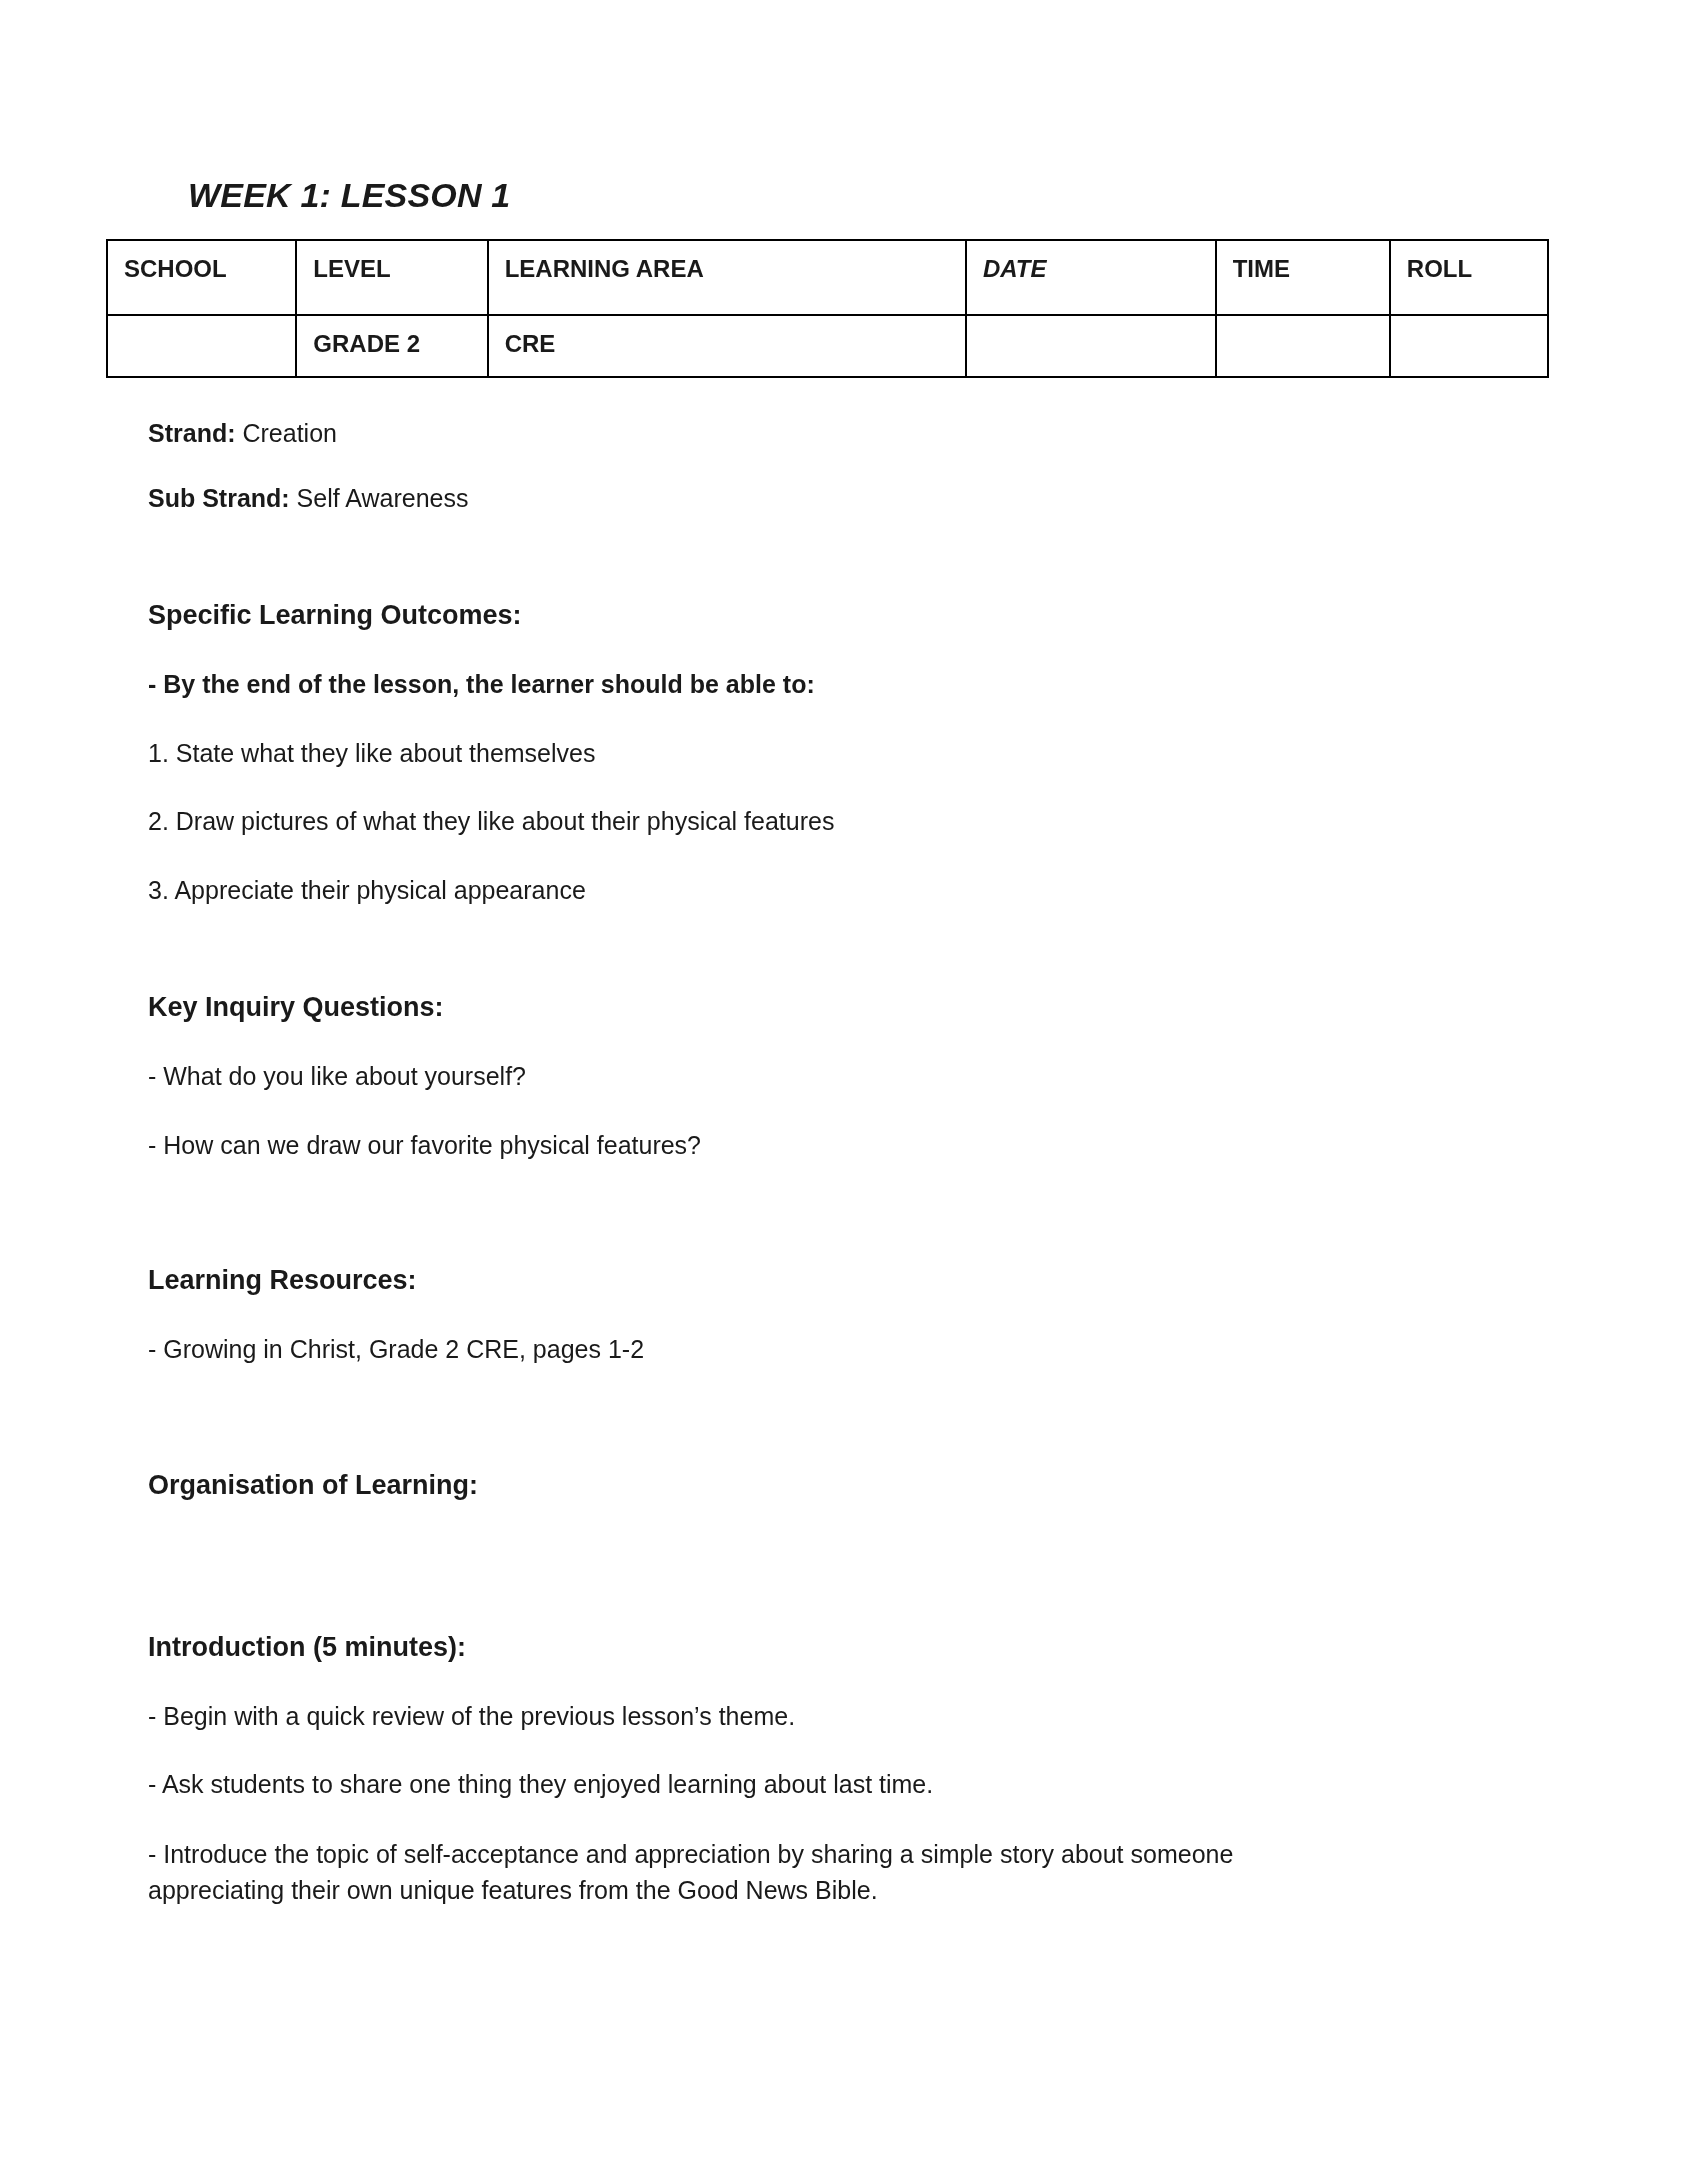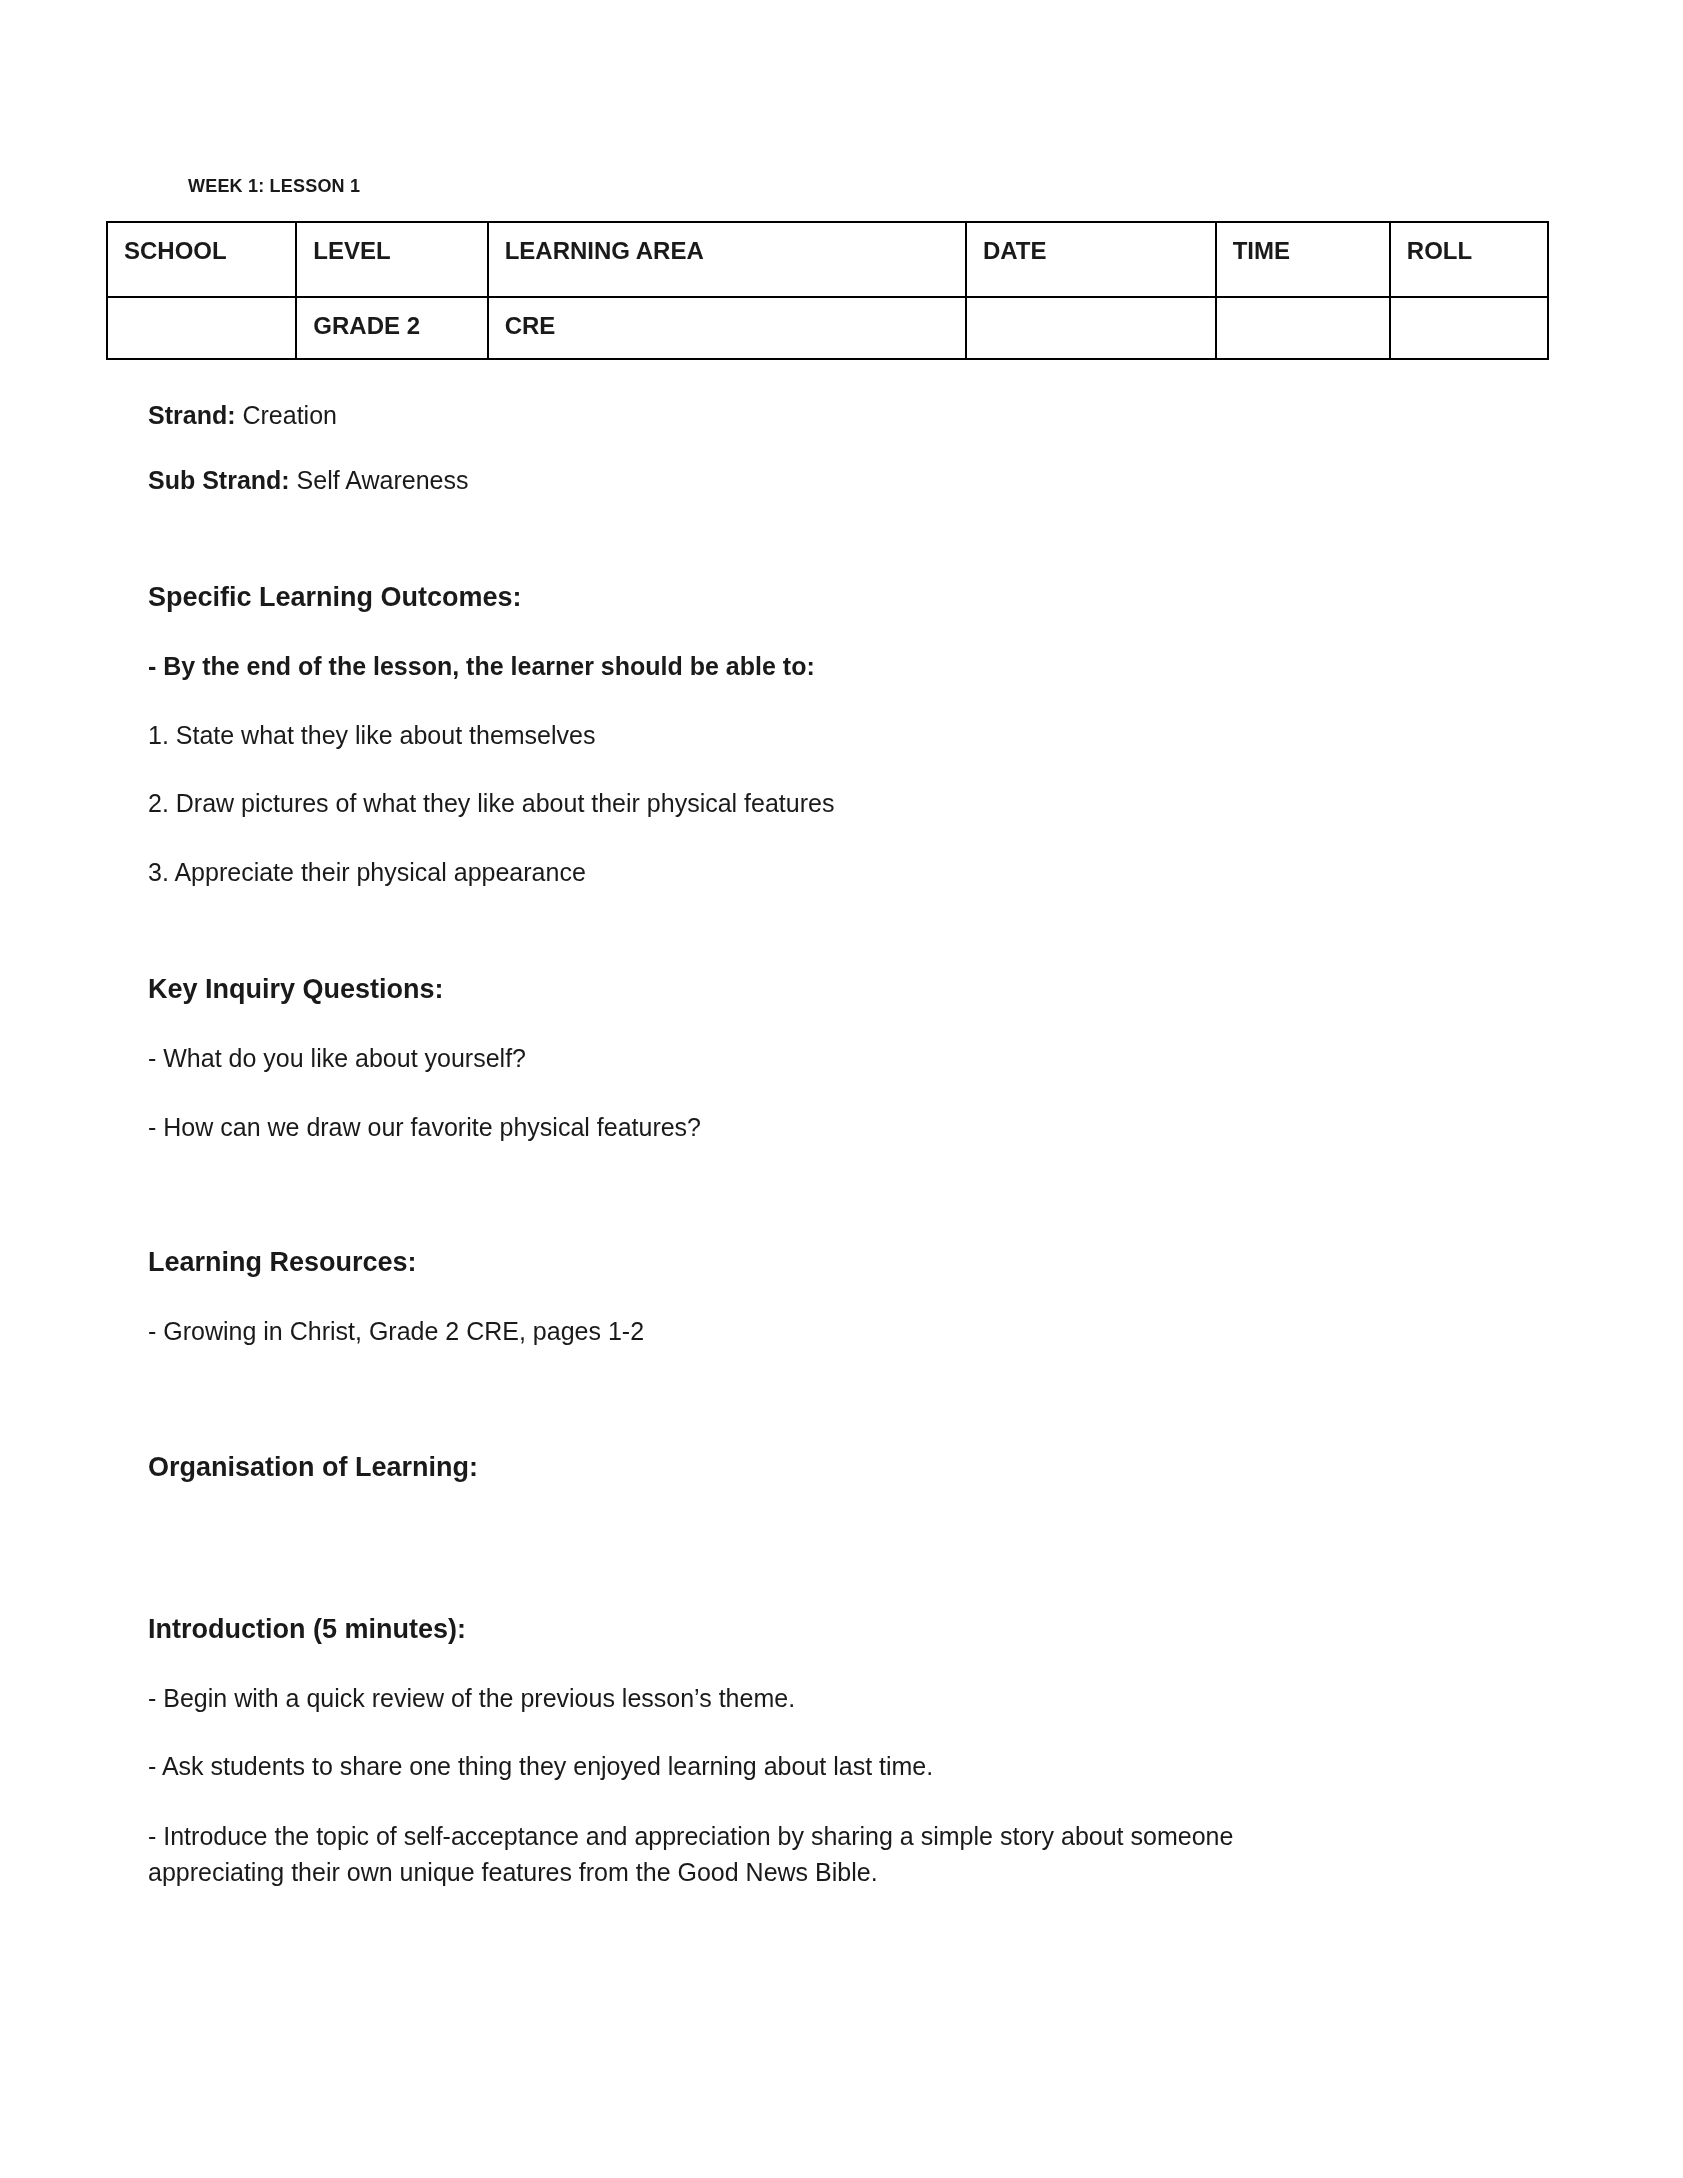--- a/index.html
+++ b/index.html
@@ -23,24 +23,25 @@
     background: #fff;
   }
   .content {
     position: absolute;
     left: 106px;
     top: 176px;
     width: 1445px;
   }
 
   .doc-title {
-    font-size: 18px;
+    font-size: 34px;
     font-weight: bold;
     letter-spacing: 0.2px;
     margin: 0 0 24px 82px;
+    font-style: italic;
   }
 
   table.info-table {
     border-collapse: collapse;
     width: 1443px;
     table-layout: fixed;
     margin-bottom: 38px;
     padding-left: 20px;
   }
   table.info-table td, table.info-table th {
@@ -52,21 +53,21 @@
     vertical-align: top;
     height: 44px;
     box-sizing: border-box;
   }
   table.info-table tr.header-row td { height: 75px; }
   table.info-table tr.data-row td { height: 61px; padding-bottom: 18px; }
 
   .col-school { width: 188px; }
   .col-level  { width: 190px; }
   .col-area   { width: 475px; }
-  .col-date   { width: 248px; }
+  .col-date   { width: 248px; font-style: italic; }
   .col-time   { width: 173px; }
   .col-roll   { width: 157px; }
 
   .body-block { margin-left: 42px; width: 1267px; }
 
   p.line {
     font-size: 25px;
     line-height: 1.38;
     margin: 0 0 34px 0;
   }

